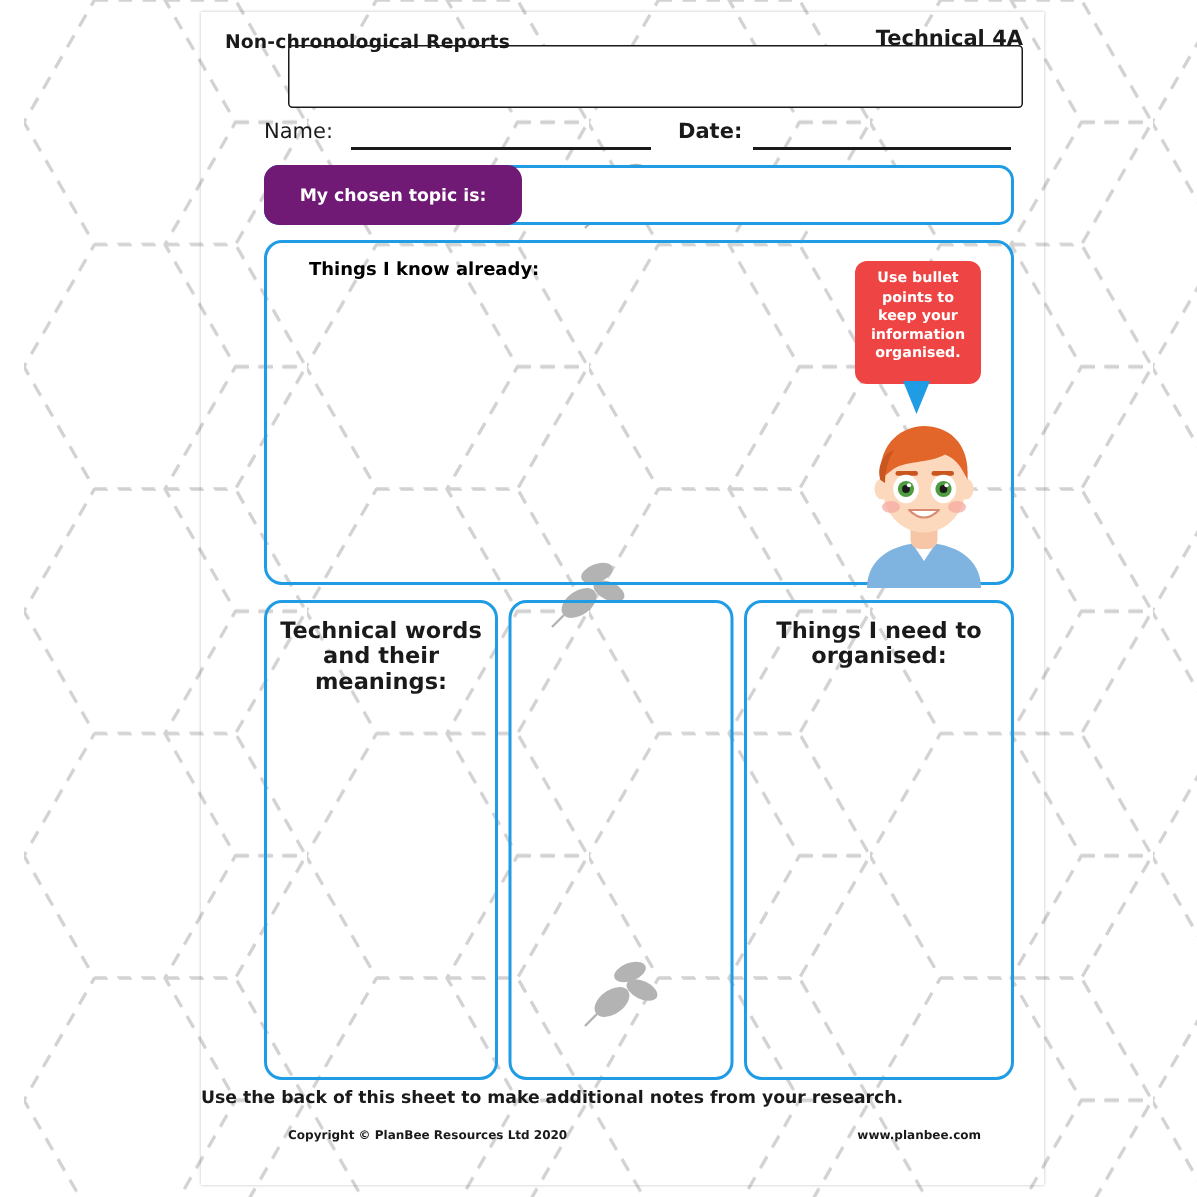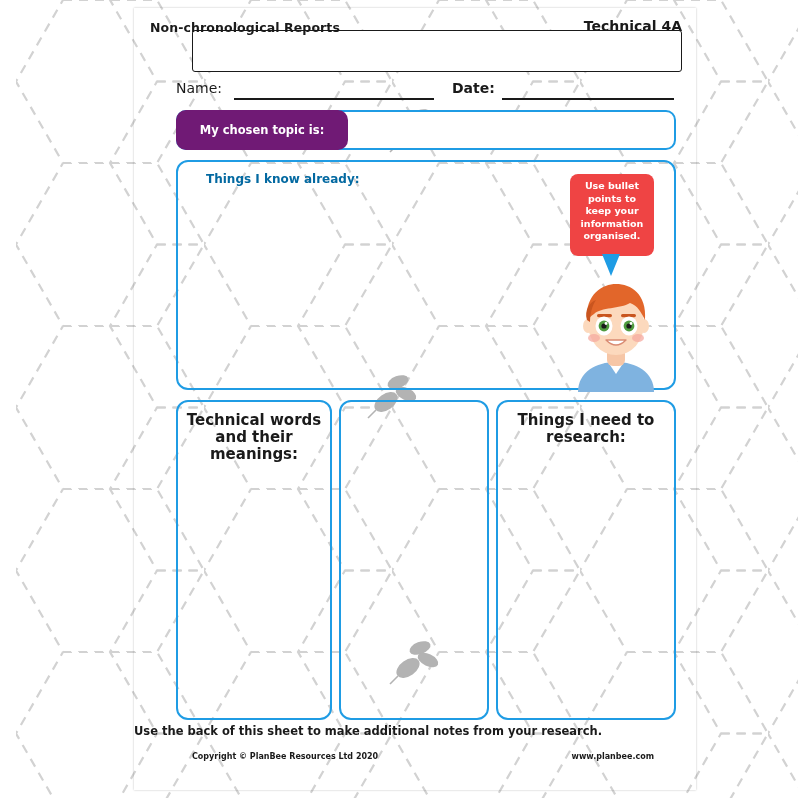--- a/index.html
+++ b/index.html
@@ -148,21 +148,21 @@
     border-radius: 12px;
     box-sizing: border-box;
     background: transparent;
   }
   .know-label {
     position: absolute;
     left: 72px;
     top: 164px;
     font-size: 12px;
     font-weight: bold;
-    color: #0369a1;
+    color: #000000;
   }
   
   .col-box {
     position: absolute;
     top: 392px;
     height: 320px;
     border: 2px solid #1f9ce4;
     border-radius: 12px;
     box-sizing: border-box;
     background: transparent;
@@ -385,21 +385,21 @@
       <div class="col-label lab-1">
         <div>Technical words</div>
         <div>and their meanings:</div>
       </div>
 
       <div class="col-box col-2"></div>
 
       <div class="col-box col-3"></div>
       <div class="col-label lab-3">
         <div>Things I need to</div>
-        <div>research:</div>
+        <div>organised:</div>
       </div>
 
       <div class="footer-note">Use the back of this sheet to make additional notes from your research.</div>
       <div class="copyright">Copyright © PlanBee Resources Ltd 2020</div>
       <div class="weblink">www.planbee.com</div>
 
     </div>
   </div>
 </div>
 

